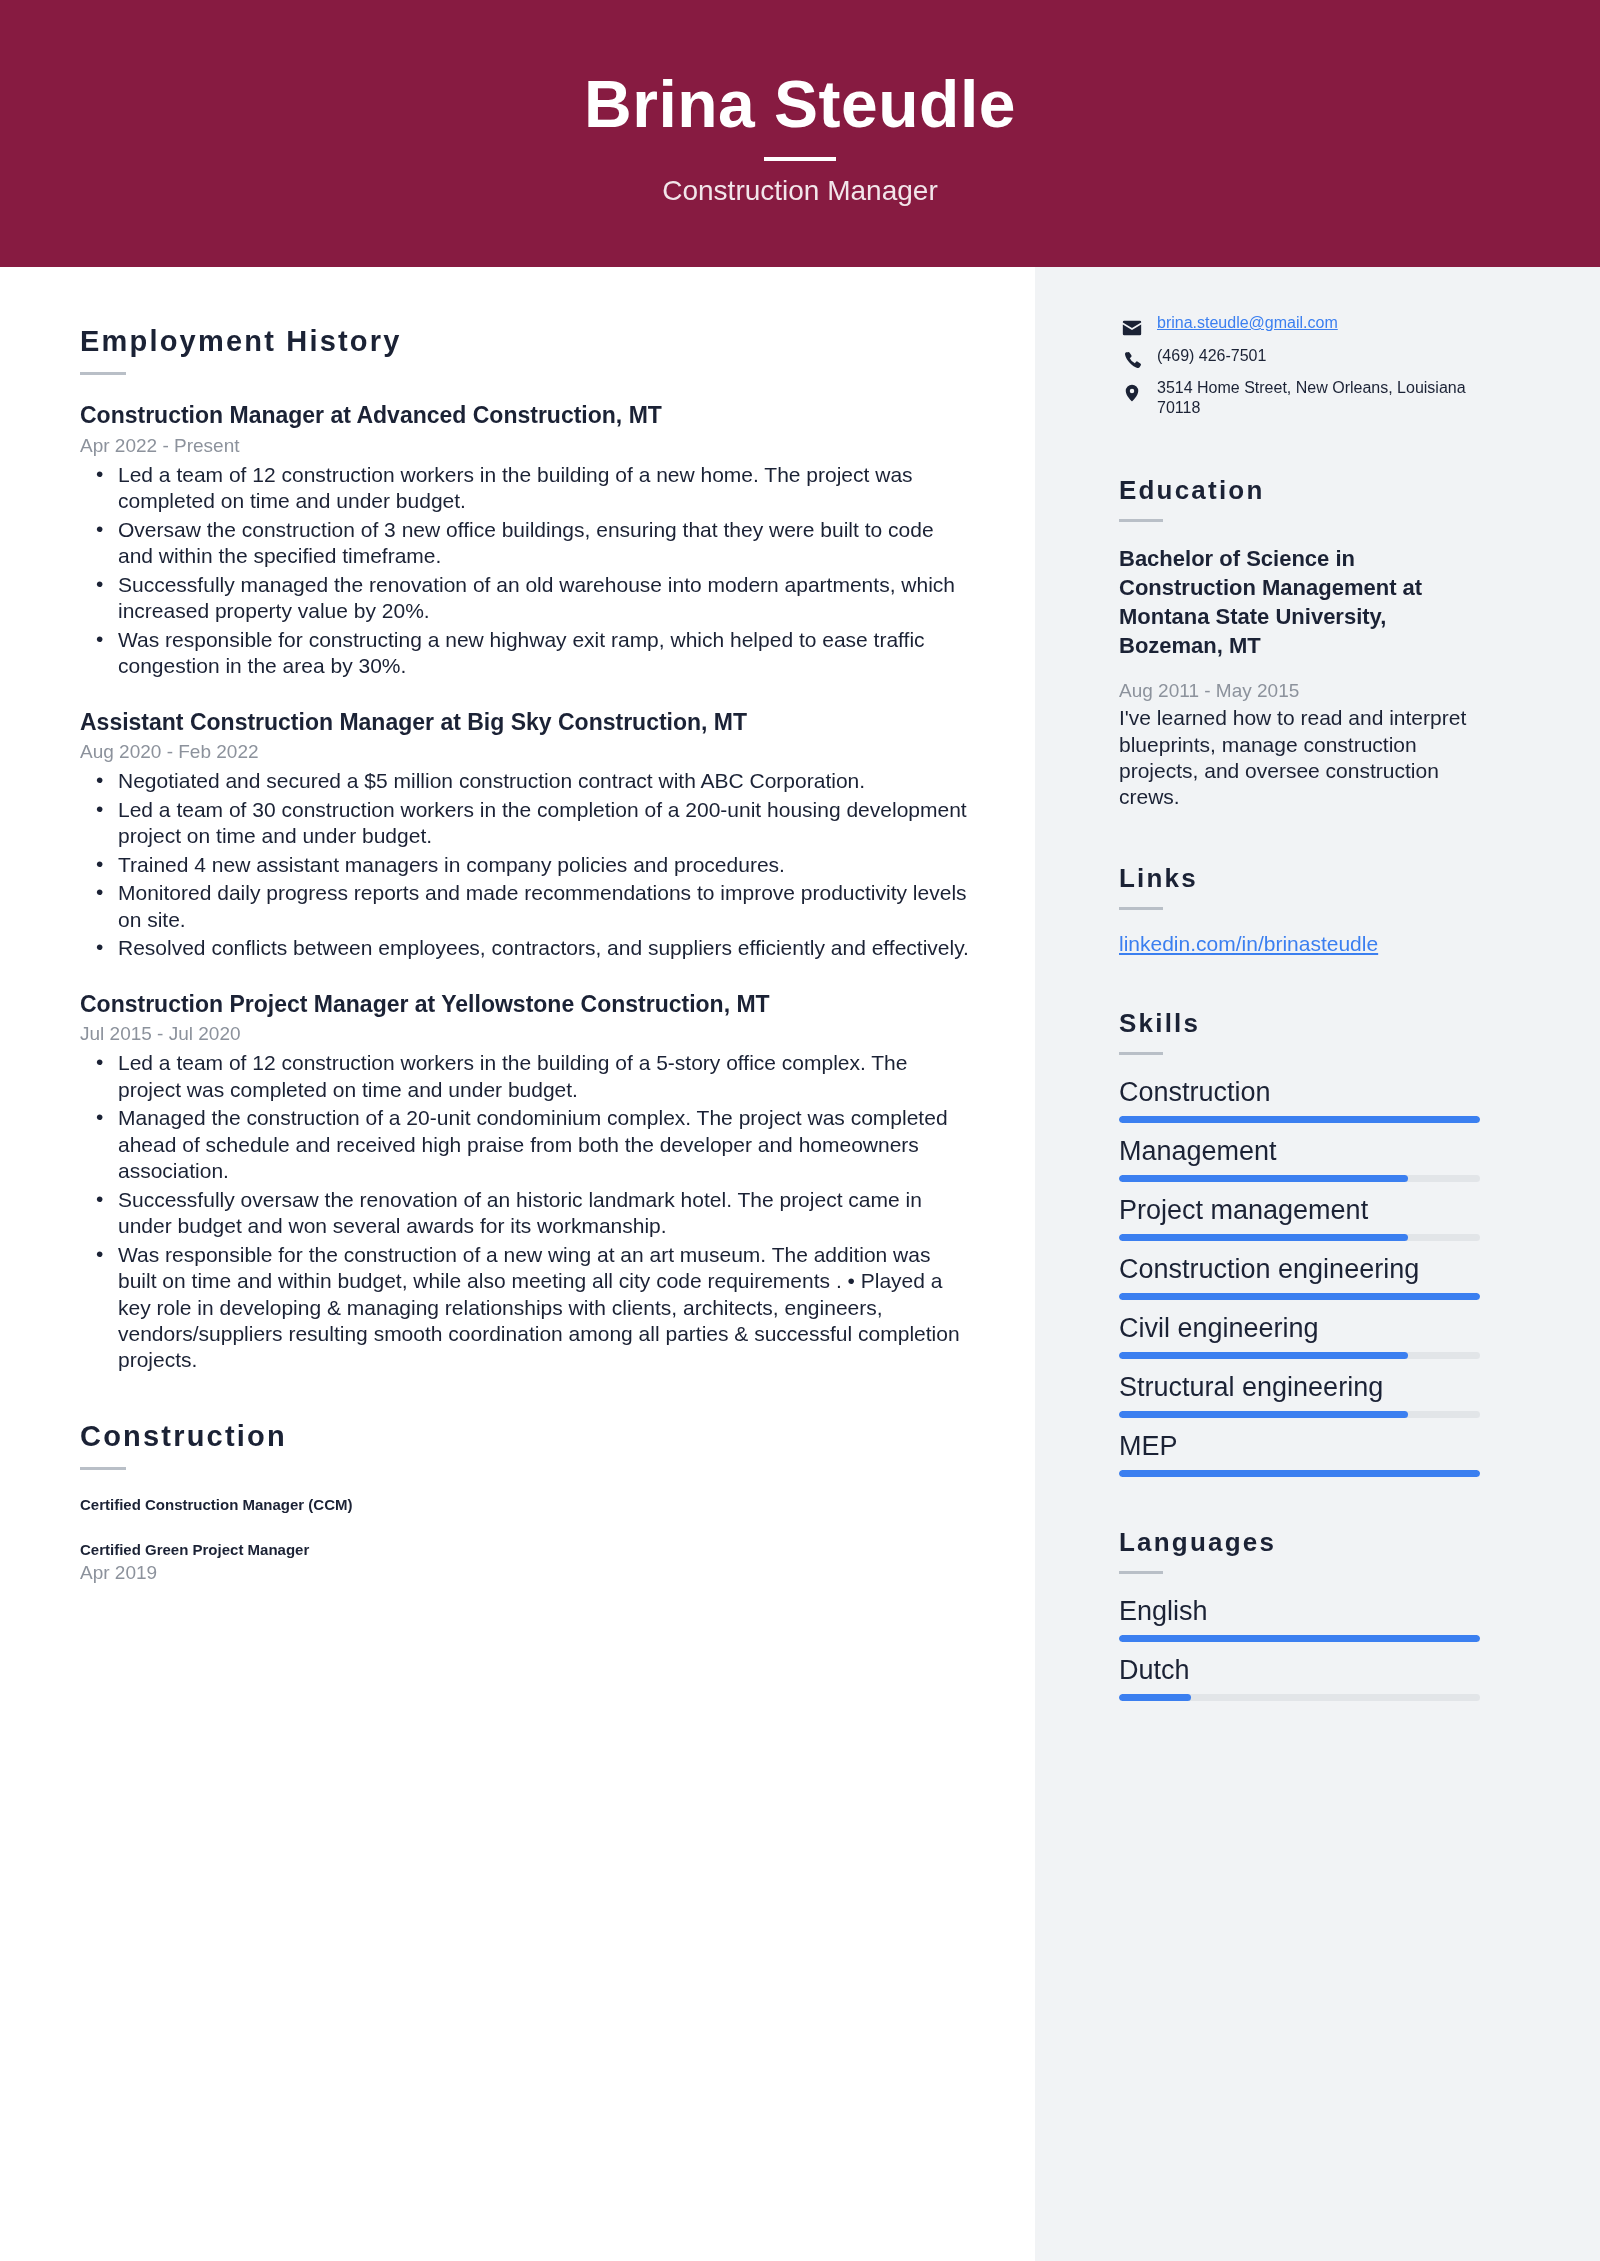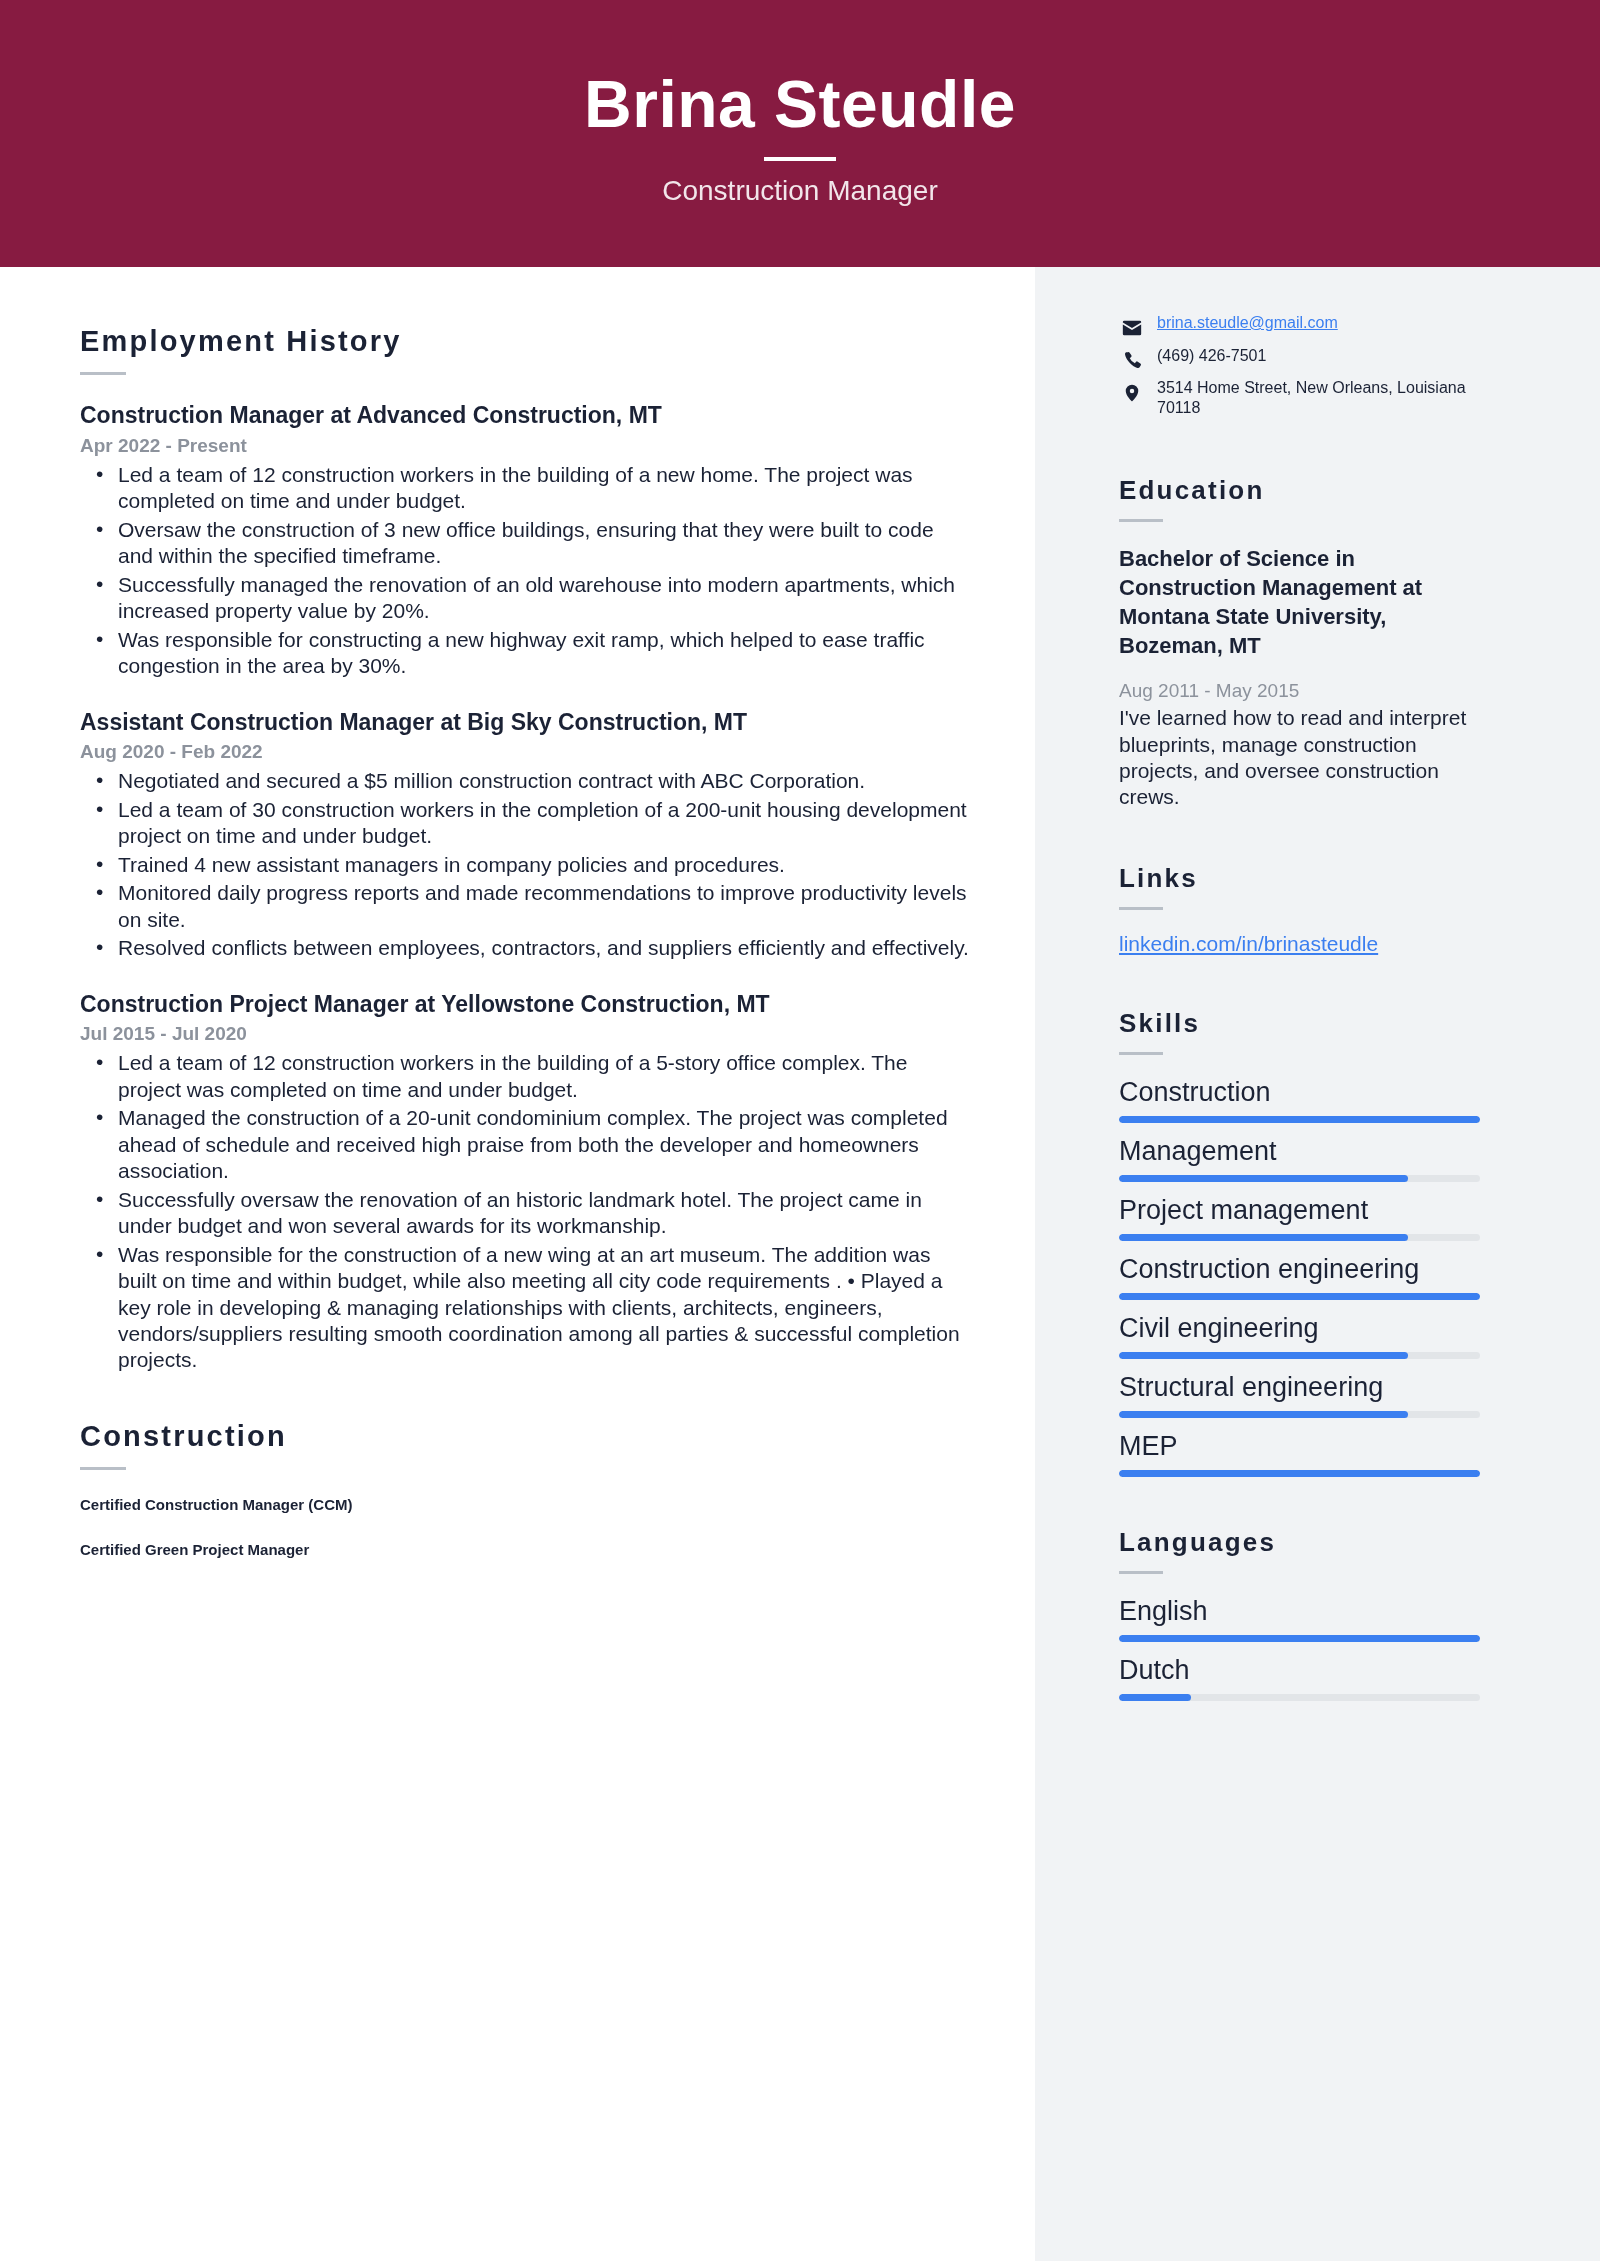--- a/index.html
+++ b/index.html
@@ -100,21 +100,20 @@
     font-size: 23px;
     font-weight: bold;
     color: #1b2235;
     line-height: 1.3;
   }
   .job-date {
     font-size: 19px;
     color: #8c929c;
     margin-top: 4px;
     margin-bottom: 5px;
-    font-weight: bold;
   }
   .job-bullets {
     list-style: none;
     margin: 0 0 28px 0;
     padding: 0;
   }
   .job-bullets li {
     position: relative;
     font-size: 21px;
     line-height: 1.26;
@@ -274,20 +273,21 @@
 
       <div class="certs-block">
         <div class="section-heading">Construction</div>
         <div class="section-rule"></div>
         <div id="certs-container">
             <div class="cert">
               <div class="cert-name">Certified Construction Manager (CCM)</div>
             </div>
             <div class="cert">
               <div class="cert-name">Certified Green Project Manager</div>
+              <div class="cert-date">Apr 2019</div>
             </div>
           </div>
       </div>
 
     </div>
 
     <div class="side-col">
 
       <div class="contact-list">
         <div class="contact-row">

